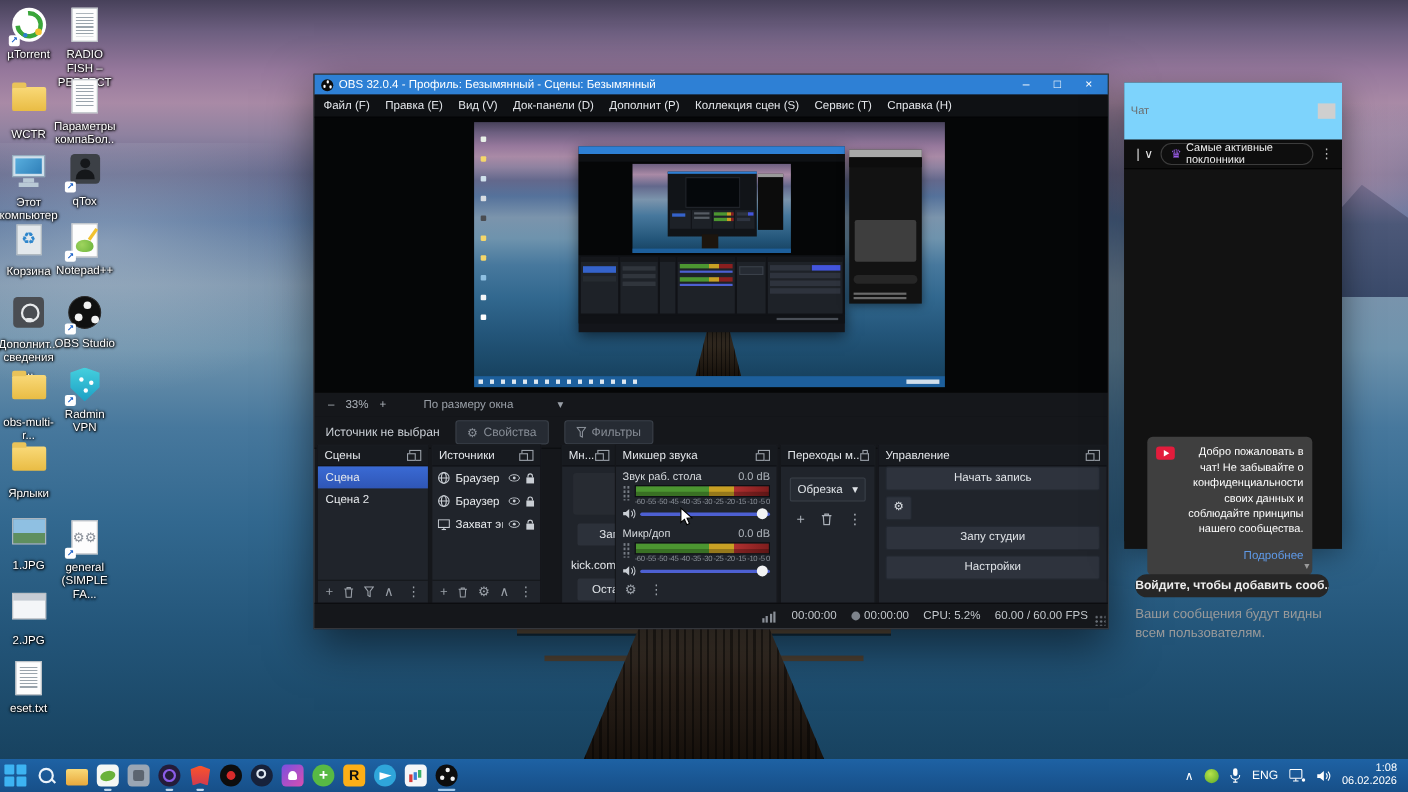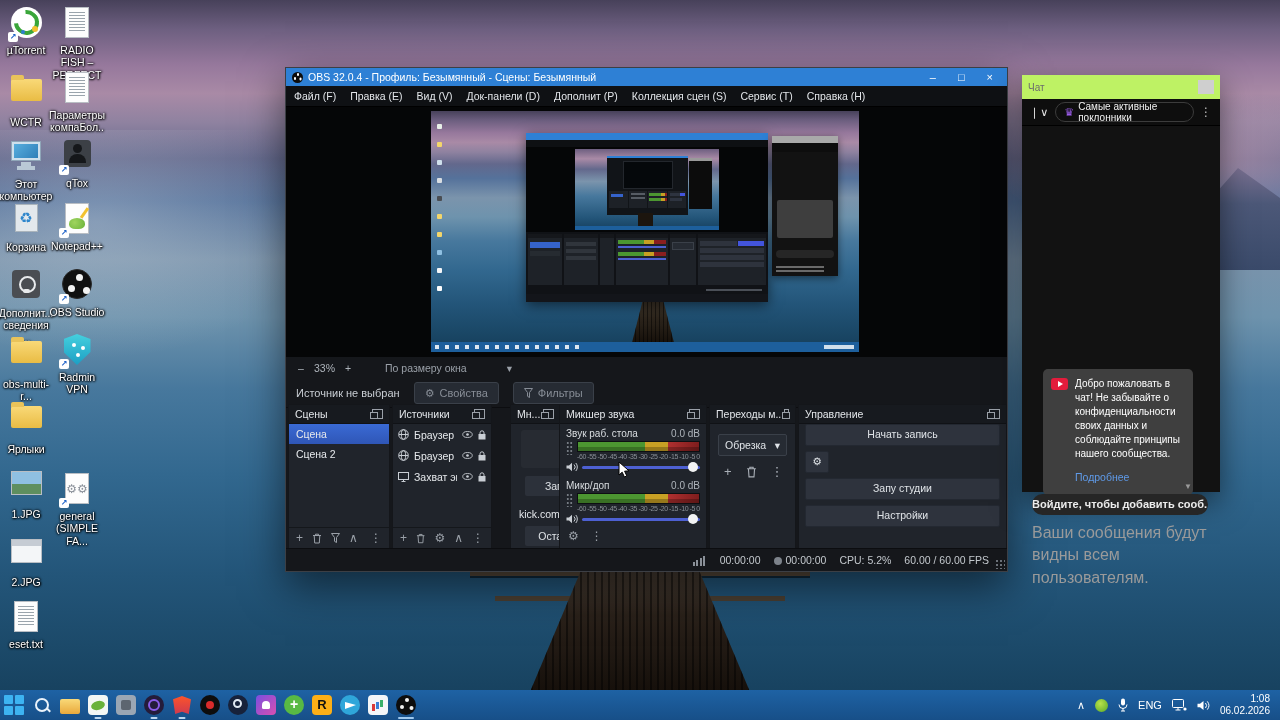--- a/index.html
+++ b/index.html
@@ -167,37 +167,37 @@
   .ctl-vrow .gearbox{width:22px;flex:none;}
   .obs-status{position:absolute;left:0;right:0;bottom:0;height:22px;background:#15171b;border-top:1px solid #0c0d10;
       display:flex;align-items:center;justify-content:flex-end;gap:13px;padding-right:18px;font-size:10.5px;color:#c3c8cd;}
   .sigbars span{display:inline-block;width:2px;background:#8a9098;margin-right:1.5px;vertical-align:bottom;}
   .rec-dot{display:inline-block;width:8px;height:8px;border-radius:50%;background:#7d838b;vertical-align:-1px;margin-right:4px;}
   .grip-corner{position:absolute;right:2px;bottom:2px;width:10px;height:10px;
       background-image:radial-gradient(circle,#6a7078 1px,transparent 1.2px);background-size:4px 4px;}
 
   
   .chat{left:1022px;top:75px;width:198px;height:417px;background:#121212;box-shadow:0 10px 28px rgba(0,0,0,.5);font-size:10px;}
-  .chat-titlebar{height:20px;background:#bef264;display:flex;align-items:center;padding:2px 6px;color:#6c6c6c;font-size:10px;}
+  .chat-titlebar{height:20px;background:#7dd3fc;display:flex;align-items:center;padding:16px 6px;color:#6c6c6c;font-size:10px;}
   .chat-titlebar .sq{margin-left:auto;width:16px;height:14px;background:#cfcfcf;}
   .chat-head{height:26px;background:#0e0e0e;display:flex;align-items:center;padding:0 8px;gap:6px;border-bottom:1px solid #000;}
   .chat-head .colbar{color:#e8e8e8;font-size:11px;letter-spacing:1px;}
   .fans-pill{display:flex;align-items:center;gap:4px;border:1px solid #3c3c3c;border-radius:11px;height:18px;padding:0 8px;color:#f1f1f1;}
   .fans-pill .crown{color:#9a5ce8;font-size:11px;}
   .chat-head .kebab{margin-left:auto;color:#bdbdbd;font-size:12px;}
   .chat-body{position:relative;height:345px;background:#121212;}
-  .welcome{position:absolute;left:21px;right:27px;top:243px;background:#3f3f3f;border-radius:5px;padding:8px 8px 10px 8px;display:flex;gap:7px;}
+  .welcome{position:absolute;left:21px;right:27px;top:243px;background:#3f3f3f;border-radius:5px;padding:8px 8px 10px 8px;display:flex;gap:7px;text-align:right;}
   .yt-ico{flex:none;width:17px;height:12px;background:#e31c3c;border-radius:3px;position:relative;margin-top:1px;}
   .yt-ico::after{content:"";position:absolute;left:6.5px;top:3px;border-left:5px solid #fff;border-top:3px solid transparent;border-bottom:3px solid transparent;}
   .welcome .wtxt{color:#fff;font-size:10px;line-height:1.4;}
   .welcome .more{display:block;margin-top:9px;color:#5f9ae8;font-size:10.5px;}
   .chat-caret{position:absolute;right:28px;top:356px;color:#9a9a9a;font-size:8px;}
   .signin-pill{position:absolute;left:10px;right:12px;top:368px;height:21px;background:#262626;border-radius:12px;
       color:#ececec;font-weight:bold;font-size:11px;text-align:center;line-height:21px;white-space:nowrap;overflow:hidden;}
-  .chat-note{position:absolute;left:10px;top:396px;right:10px;color:#9a9a9a;font-size:16px;line-height:1.4;}
+  .chat-note{position:absolute;left:10px;top:396px;right:10px;color:#9a9a9a;font-size:12px;line-height:1.4;}
 
   
   .taskbar{left:0;top:690px;width:1280px;height:30px;background:linear-gradient(180deg,#1e62a4,#174f88);display:flex;align-items:center;}
   .tb-left{display:flex;align-items:center;height:100%;}
   .tb-ic{width:28px;height:100%;display:flex;align-items:center;justify-content:center;position:relative;}
   .tb-ic .g{width:20px;height:20px;border-radius:4px;position:relative;}
   .tb-ic .ind{position:absolute;bottom:1px;left:50%;transform:translateX(-50%);width:7px;height:2px;border-radius:1px;background:#bcd6ee;}
   .tb-ic .ind.active{width:16px;background:#9fc9ef;}
   .tg-start{background:transparent!important;display:grid;grid-template-columns:9px 9px;grid-gap:1.5px;padding:0;width:19.5px!important;height:19.5px!important;}
   .tg-start i{background:#3db3f2;border-radius:1px;}

